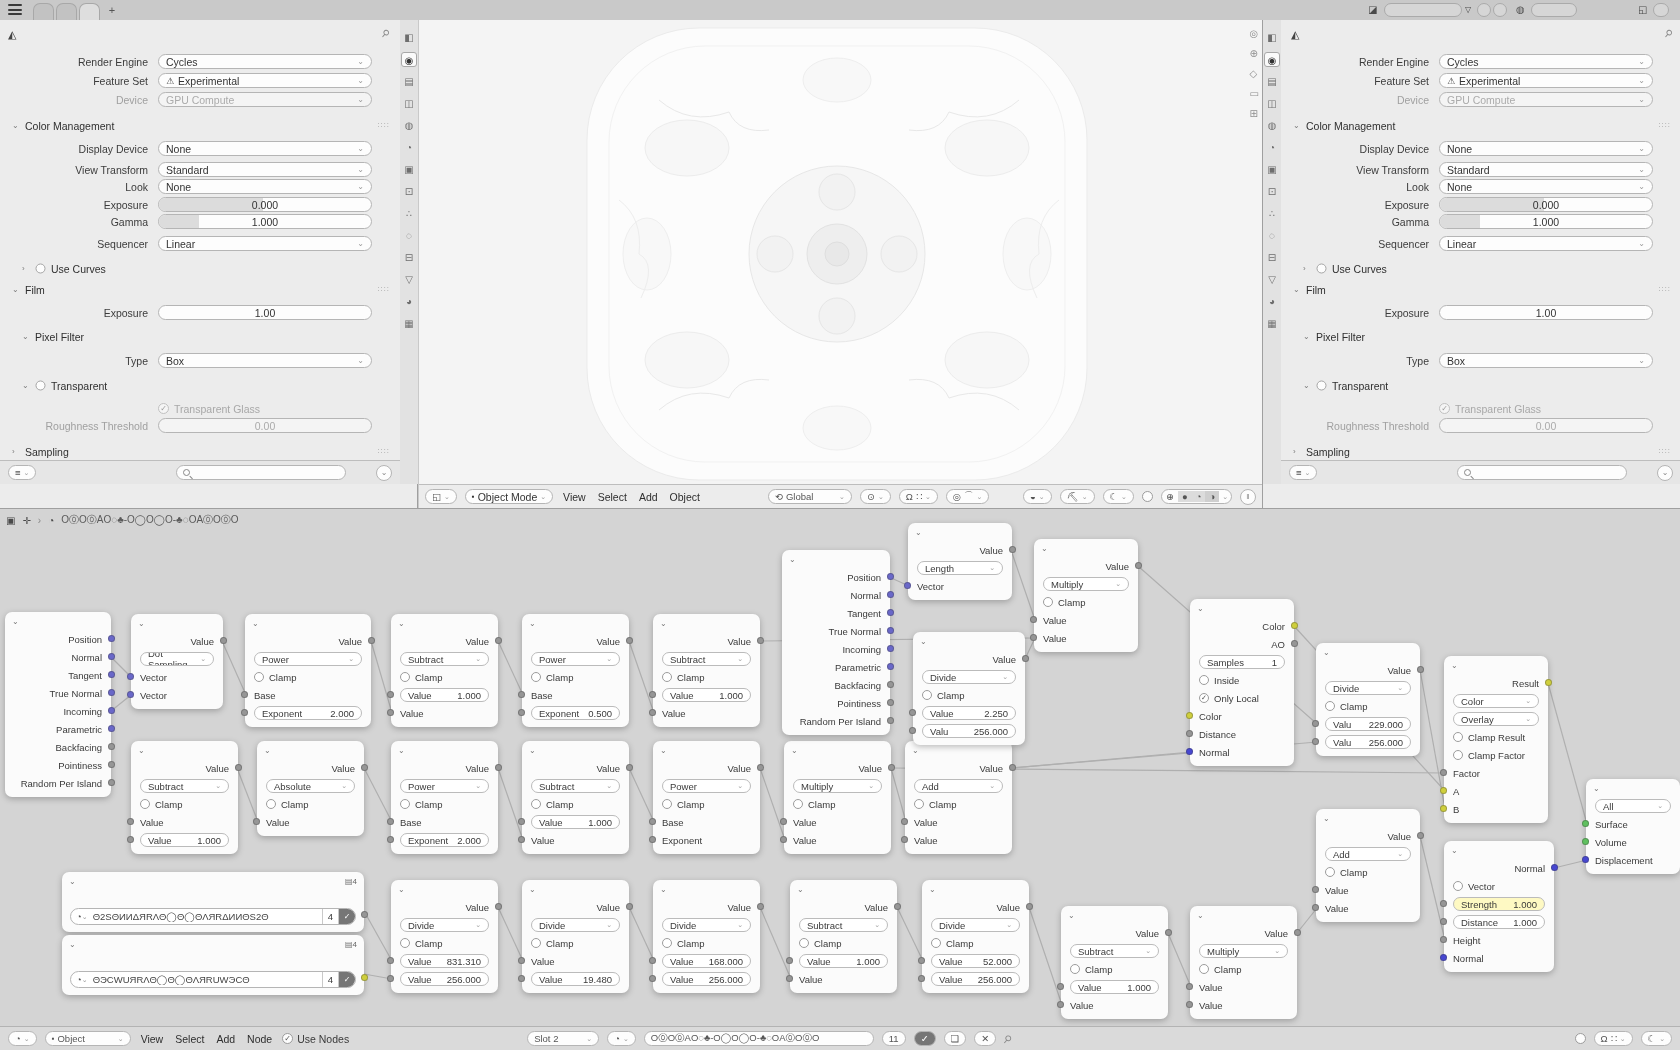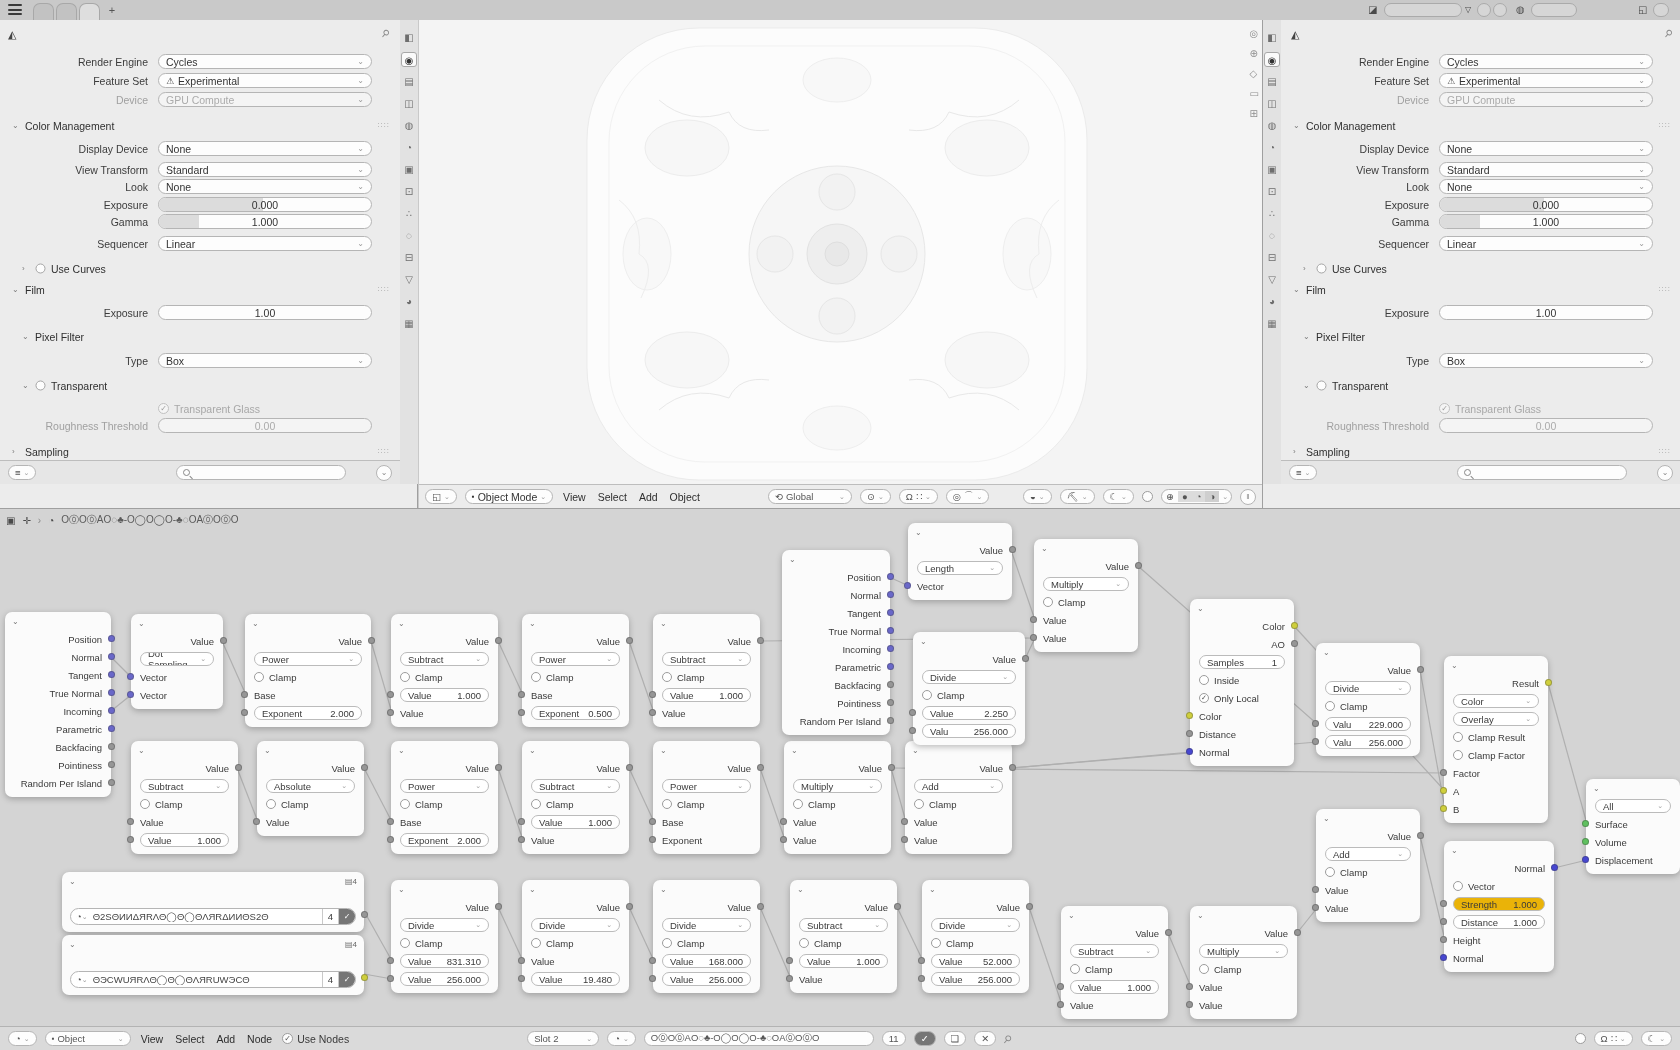--- a/index.html
+++ b/index.html
@@ -59,21 +59,21 @@
   .nhead{height:18px;display:flex;align-items:center;padding:0 7px;color:#777;font-size:8px;}
   .nrow{height:18px;display:flex;align-items:center;padding:0 9px;position:relative;}
   .nrow.o{justify-content:flex-end;}
   .nlab{white-space:nowrap;}
   .sock{position:absolute;width:7px;height:7px;border-radius:50%;border:1px solid rgba(60,60,60,.35);top:5px;background:#969696;}
   .sock.L{left:-4px;}.sock.R{right:-4px;}
   .sock.sv{background:#6a68c9;}.sock.sc{background:#cfcf3c;}.sock.ss{background:#5fc05f;}.sock.sn{background:#4747d1;}
   .npill{flex:1;height:14px;border:1px solid #bbb;border-radius:8px;background:#fff;display:flex;align-items:center;padding:0 7px;font-size:9.5px;position:relative;overflow:hidden;}
   .npill .chev{margin-left:auto;color:#a0a0a0;font-size:7px;}
   .npill.fld{justify-content:space-between;}
-  .npill.filled{background:#eab308;}
+  .npill.filled{background:#fef9c3;}
   .cbx{width:10px;height:10px;border:1px solid #9c9c9c;border-radius:50%;background:#fff;margin-right:5px;flex:none;display:inline-flex;align-items:center;justify-content:center;font-size:7px;color:#555;}
   .cbx.on::before{content:"✓";}
   .dbbody{position:absolute;left:8px;right:8px;bottom:7px;height:17px;border:1px solid #b5b5b5;border-radius:9px;background:#fff;display:flex;align-items:center;overflow:hidden;font-size:9.5px;}
   .dbbody .seg{display:flex;align-items:center;padding:0 5px;height:100%;}
   .dbbody .nm{flex:1;overflow:hidden;white-space:nowrap;color:#444;}
   .dbbody .cnt{border-left:1px solid #c9c9c9;border-right:1px solid #c9c9c9;}
   .shield{background:#767676;color:#fff;font-size:8px;display:flex;align-items:center;justify-content:center;width:16px;height:100%;}
   .hbadge{margin-left:auto;color:#666;font-size:8px;}
 </style>
 </head>

